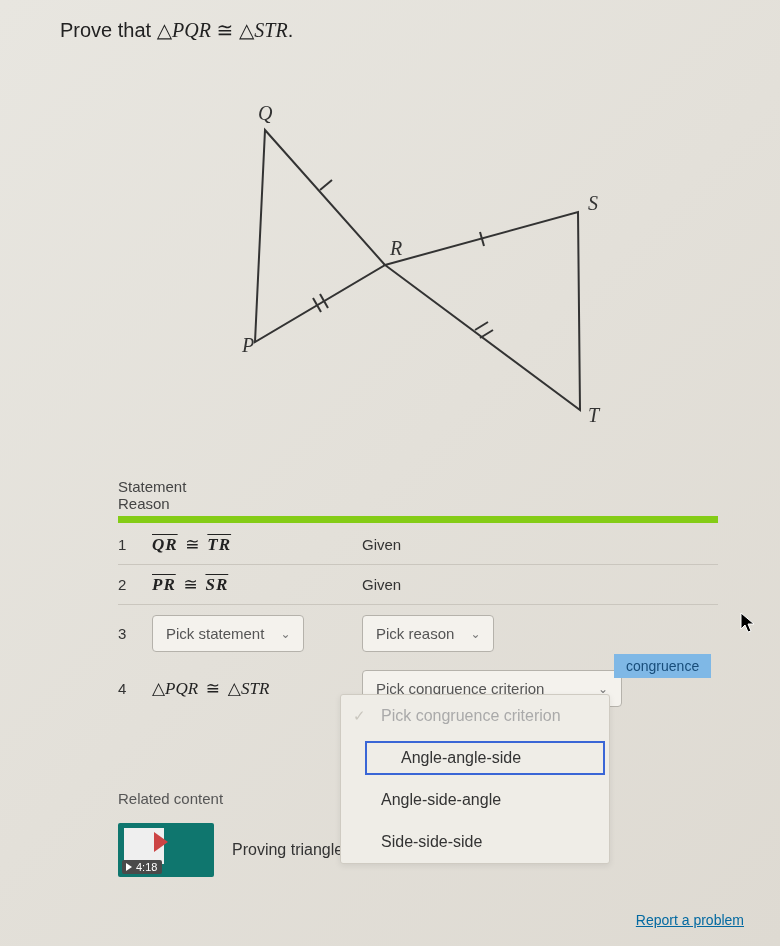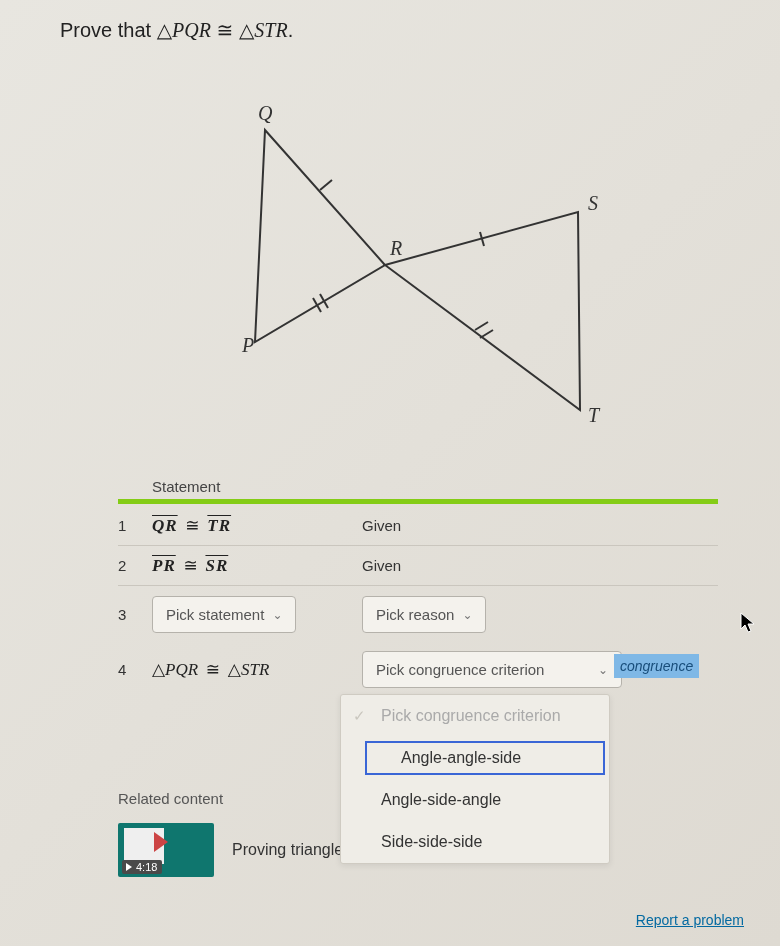--- a/index.html
+++ b/index.html
@@ -31,61 +31,61 @@
   .diagram svg { width: 100%; height: 100%; }
   .vlabel { font-family: Georgia, serif; font-style: italic; font-size: 20px; fill: #333; }
   .proof-table {
     position: absolute;
     top: 478px;
     left: 118px;
     width: 600px;
   }
   .tbl-head {
     display: flex;
-    border-bottom: 5px solid #84cc16;
+    border-bottom: 7px solid #84cc16;
     padding-bottom: 4px;
     margin-bottom: 2px;
+    flex-direction: column;
   }
   .col-num { width: 34px; }
   .col-stmt { width: 210px; font-size: 15px; color: #444; }
   .col-reason { flex:1; font-size: 15px; color: #444; }
   .tbl-row {
     display: flex;
     align-items: center;
     min-height: 40px;
   }
   .row-num { width: 34px; font-size: 15px; color: #333; }
   .row-stmt { width: 210px; font-size: 17px; }
   .row-reason { flex:1; font-size: 15px; color: #333; }
   .overline { text-decoration: overline; font-style: italic; font-family: Georgia, serif; letter-spacing: 1px; font-weight: bold; }
   .cong { padding: 0 3px; }
   .separator { border-bottom: 1px solid #cac6be; }
   .dropdown-btn {
     display: inline-flex;
     align-items: center;
-    gap: 8px;
+    gap: 16px;
     background: #f4f2ed;
     border: 1px solid #b5b2ab;
     border-radius: 4px;
     padding: 9px 13px;
     font-size: 15px;
     color: #555;
     cursor: pointer;
   }
   .dropdown-btn.wide { min-width: 260px; justify-content: space-between; }
   .chev { font-size: 12px; color: #777; }
   .congruence-badge {
     position: absolute;
     left: 614px;
     top: 654px;
     background: #7fb8e6;
     color: #184d7a;
-    padding: 4px 6px;
+    padding: 4px 12px;
     font-size: 14px;
-    font-style: italic;
   }
   .dropdown-panel {
     position: absolute;
     left: 340px;
     top: 694px;
     width: 270px;
     background: #efede7;
     border: 1px solid #cfcbc2;
     border-radius: 3px;
     box-shadow: 0 2px 6px rgba(0,0,0,0.08);
@@ -198,20 +198,21 @@
     <text class="vlabel" x="240" y="165">R</text>
     <text class="vlabel" x="438" y="120">S</text>
     <text class="vlabel" x="438" y="332">T</text>
   </svg>
 </div>
 
 <div class="proof-table">
   <div class="tbl-head">
     <div class="col-num"></div>
     <div class="col-stmt">Statement</div>
+    <div class="col-reason">Reason</div>
   </div>
 
   <div class="tbl-row separator">
     <div class="row-num">1</div>
     <div class="row-stmt">
       <span class="overline">QR</span>
       <span class="cong">≅</span>
       <span class="overline">TR</span>
     </div>
     <div class="row-reason">Given</div>

